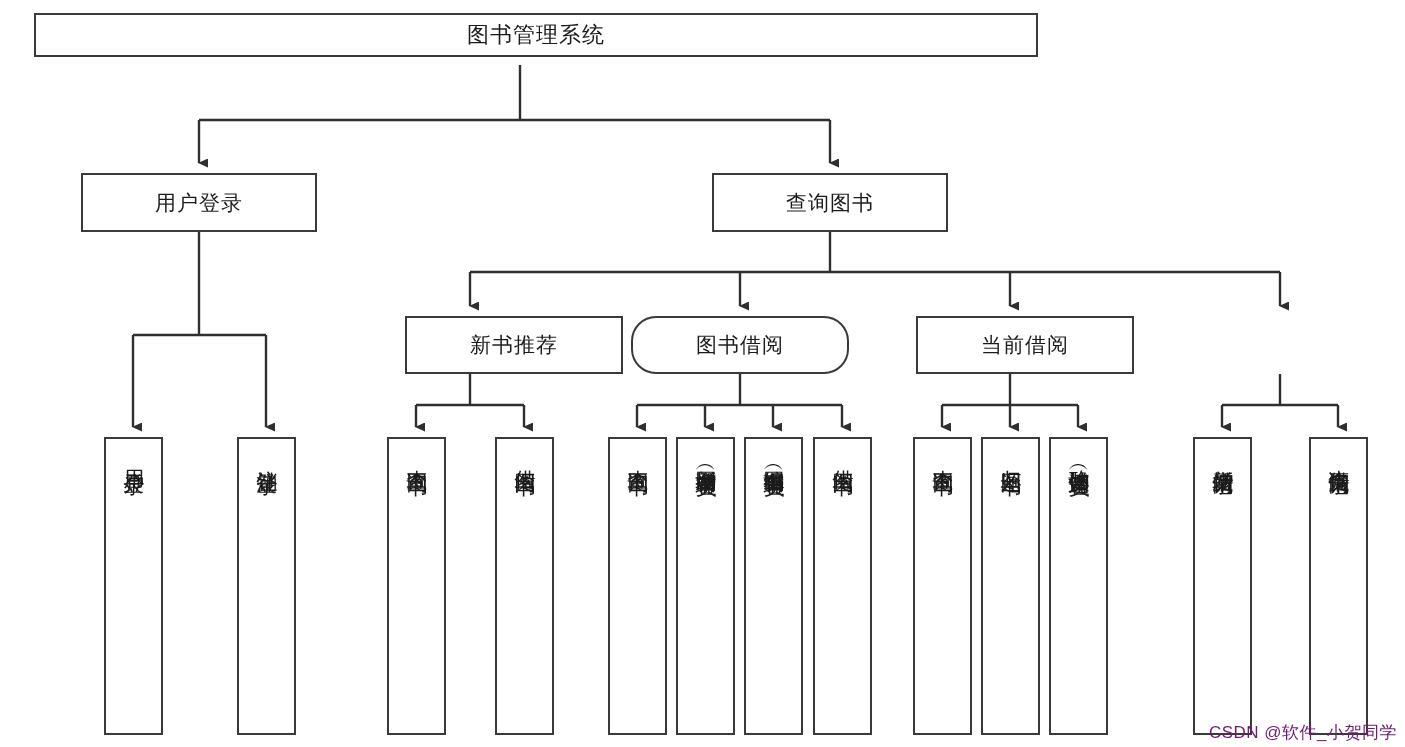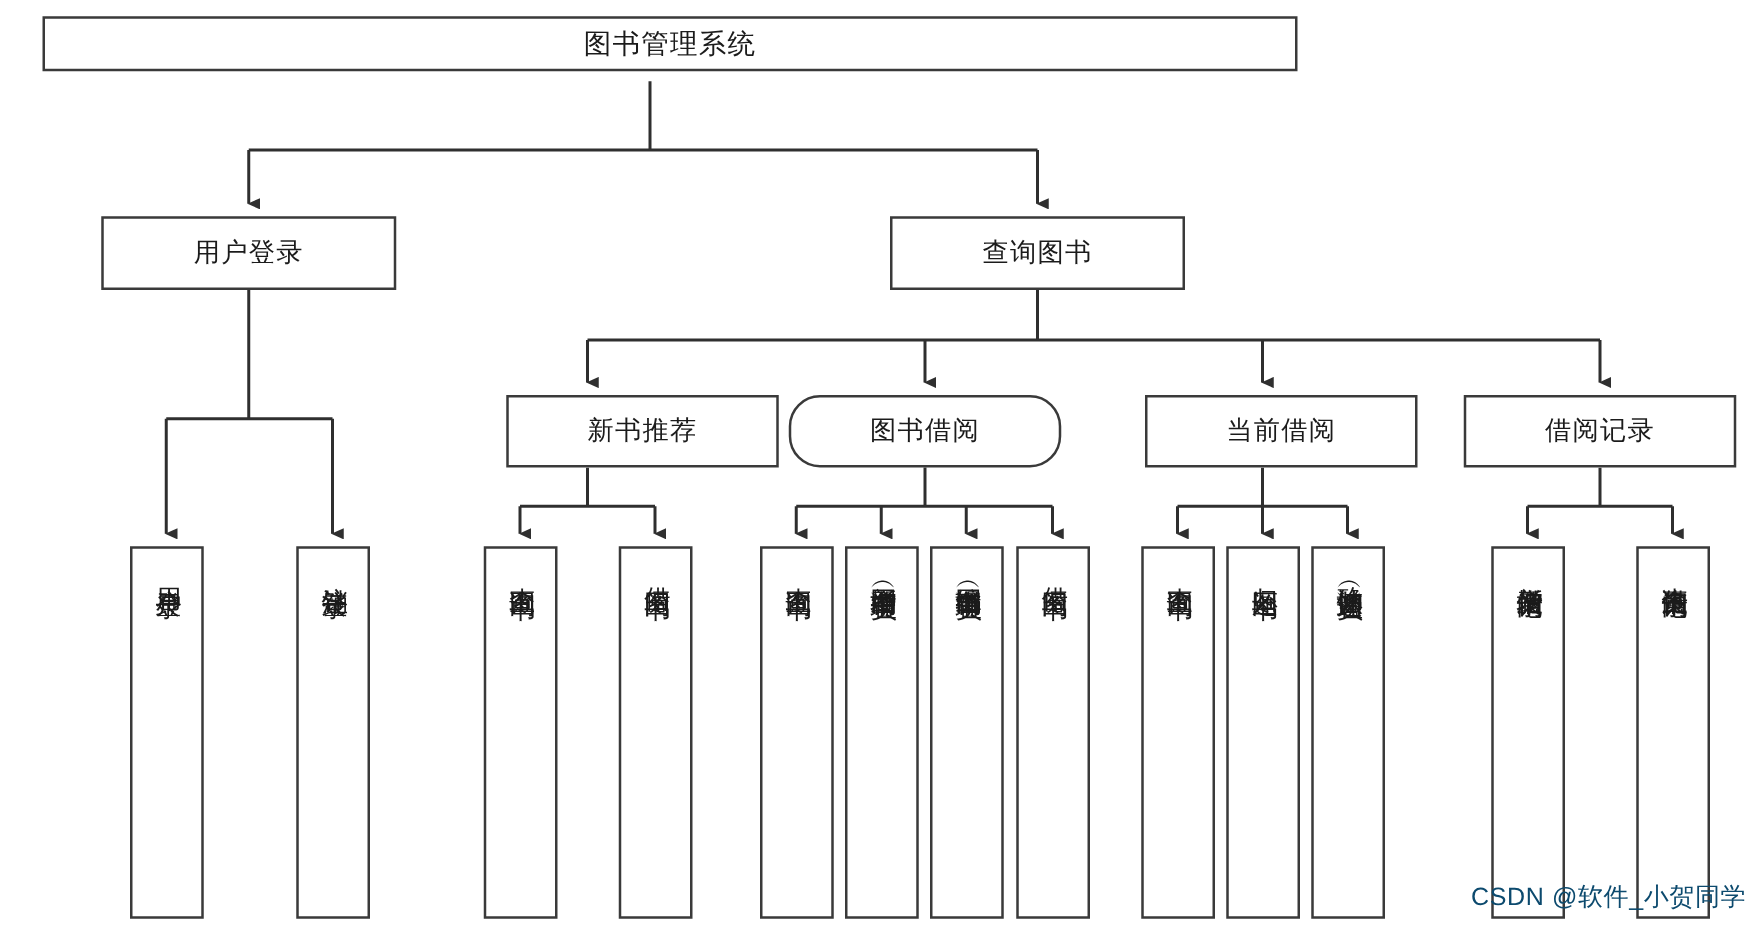--- a/index.html
+++ b/index.html
@@ -57,23 +57,23 @@
     letter-spacing: 2px;
     color: #1b1b1b;
     white-space: nowrap;
   }
   .leaf-tall .vtext {
     letter-spacing: 1px;
   }
   .watermark {
     position: absolute;
     right: 8px;
-    bottom: 16px;
-    font-size: 20px;
-    color: #0c4a6e;
+    bottom: 3px;
+    font-size: 17px;
+    color: #701a75;
     letter-spacing: 0.5px;
     white-space: nowrap;
   }
 </style>
 </head>
 <body>
 
 <div id="canvas">
 
   <svg class="connectors" viewBox="0 0 1405 747" xmlns="http://www.w3.org/2000/svg">
@@ -140,23 +140,20 @@
 
   <div class="node horiz" style="left:361px; top:316px; width:218px; height:58px;margin-left:44px;">
     <span>新书推荐</span>
   </div>
   <div class="node horiz" style="left:631px; top:316px; width:218px; height:58px;border-radius:25px;">
     <span>图书借阅</span>
   </div>
   <div class="node horiz" style="left:901px; top:316px; width:218px; height:58px;margin-left:15px;">
     <span>当前借阅</span>
   </div>
-  <div class="node horiz" style="left:1171px; top:316px; width:218px; height:58px;">
-    <span>借阅记录</span>
-  </div>
 
   <div class="node leaf" style="left:104px; top:437px; width:59px; height:298px;">
     <span class="vtext">用户登录</span>
   </div>
   <div class="node leaf" style="left:237px; top:437px; width:59px; height:298px;">
     <span class="vtext">注销登录</span>
   </div>
 
   <div class="node leaf" style="left:387px; top:437px; width:59px; height:298px;">
     <span class="vtext">查询图书</span>

